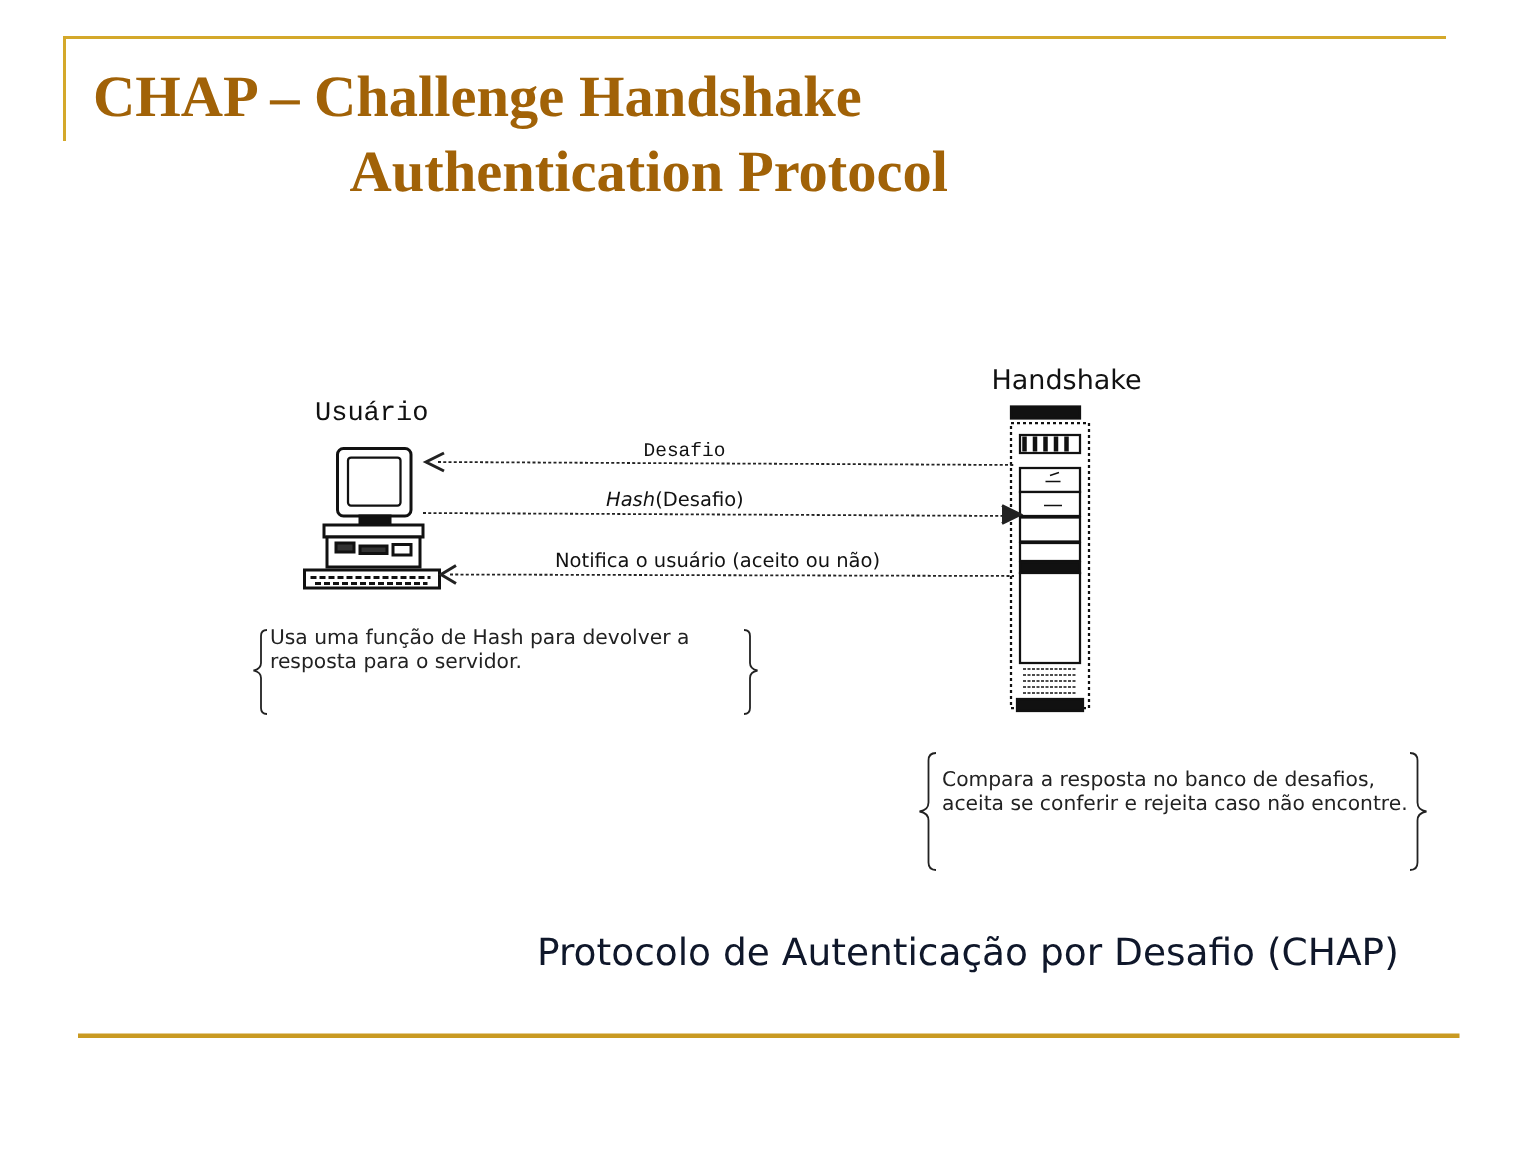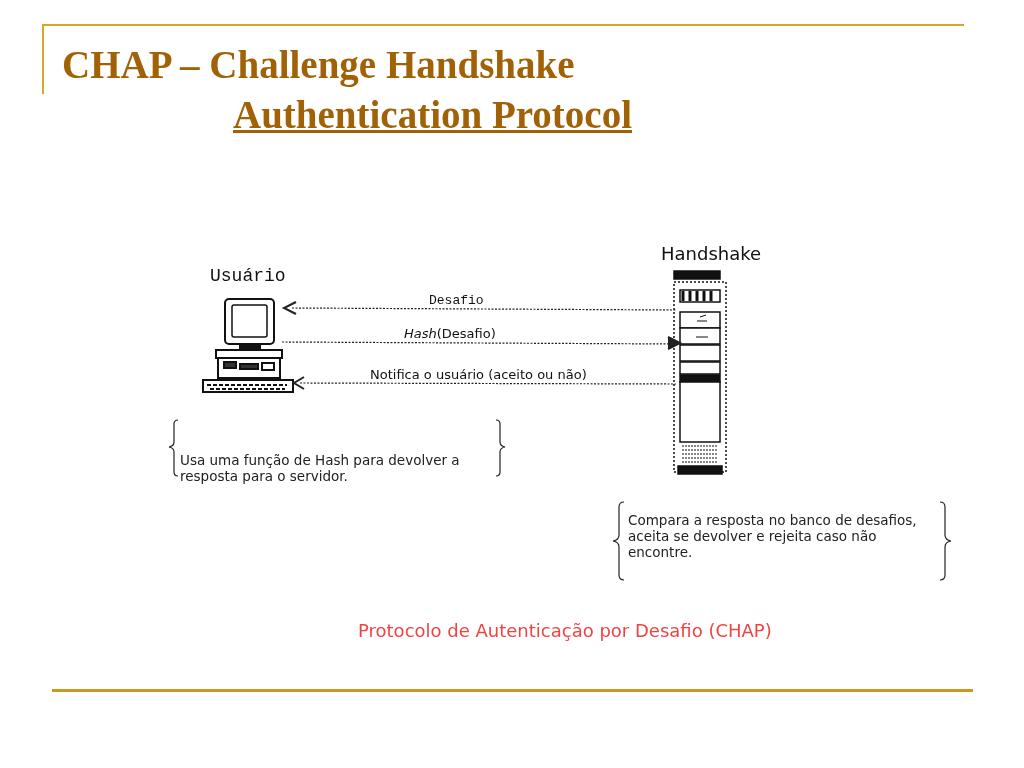--- a/index.html
+++ b/index.html
@@ -1,27 +1,27 @@
 <!DOCTYPE html>
 <html><head>
 <meta charset="utf-8">
 <style>
   html, body { margin: 0; padding: 0; }
   body { width: 1024px; height: 768px; background: #ffffff; position: relative; overflow: hidden; }
   .rule-top { position: absolute; left: 42px; top: 24px; width: 922px; height: 2px; background: #d4a82a; }
   .rule-left { position: absolute; left: 42px; top: 24px; width: 2px; height: 70px; background: #d4a82a; }
   .rule-bottom { position: absolute; left: 52px; top: 689px; width: 921px; height: 3px; background: #c99a22; }
   .title { position: absolute; left: 62px; top: 40px; font-family: "Liberation Serif", serif; font-weight: bold; font-size: 39px; line-height: 50px; color: #a16207; margin: 0; }
-  .title .l2 { display: block; padding-left: 171px; text-decoration: underline; }
+  .title .l2 { display: block; padding-left: 171px; }
   .diagram { position: absolute; left: 0; top: 0; width: 1024px; height: 768px; }
   .lbl { position: absolute; font-family: "DejaVu Sans", sans-serif; color: #111; white-space: nowrap; }
   .node-label { font-size: 18px; }
   .msg { font-size: 13px; }
   .note { font-size: 13.5px; line-height: 16px; white-space: normal; color: #222; }
-  .caption { position: absolute; left: 358px; top: 620px; font-family: "DejaVu Sans", sans-serif; font-size: 18px; color: #ef4444; white-space: nowrap; }
+  .caption { position: absolute; left: 358px; top: 620px; font-family: "DejaVu Sans", sans-serif; font-size: 25px; color: #0f172a; white-space: nowrap; }
   svg { position: absolute; left: 0; top: 0; }
 </style>
 </head>
 <body>
 
 <div class="rule-top"></div>
 <div class="rule-left"></div>
 
 <h1 class="title">
   <span>CHAP – Challenge Handshake</span>
@@ -78,19 +78,19 @@
     </g>
   </svg>
 
   <span class="lbl node-label" style="left:210px; top:266px;font-family:Liberation Mono, monospace;">Usuário</span>
   <span class="lbl node-label" style="left:661px; top:243px;">Handshake</span>
 
   <span class="lbl msg" style="left:429px; top:293px;font-family:Liberation Mono, monospace;">Desafio</span>
   <span class="lbl msg" style="left:404px; top:326px;"><i>Hash</i><span>(Desafio)</span></span>
   <span class="lbl msg" style="left:370px; top:367px;">Notifica o usuário (aceito ou não)</span>
 
-  <div class="lbl note" style="left:180px; top:452px; width:318px;">Usa uma função de Hash para devolver a resposta para o servidor.</div>
-  <div class="lbl note" style="left:628px; top:512px; width:312px;">Compara a resposta no banco de desafios, aceita se devolver e rejeita caso não encontre.</div>
+  <div class="lbl note" style="left:180px; top:417px; width:318px;">Usa uma função de Hash para devolver a resposta para o servidor.</div>
+  <div class="lbl note" style="left:628px; top:512px; width:312px;">Compara a resposta no banco de desafios, aceita se conferir e rejeita caso não encontre.</div>
 </div>
 
 <div class="caption">Protocolo de Autenticação por Desafio (CHAP)</div>
 
 <div class="rule-bottom"></div>
 
 </body></html>

